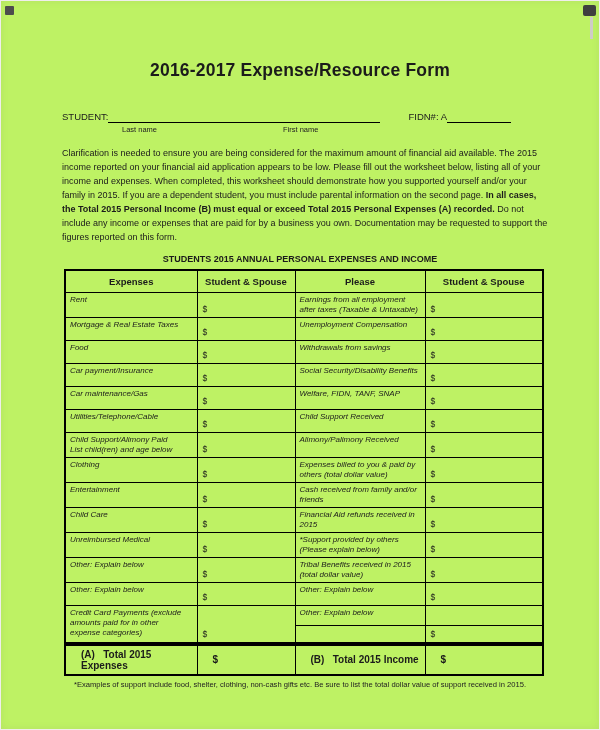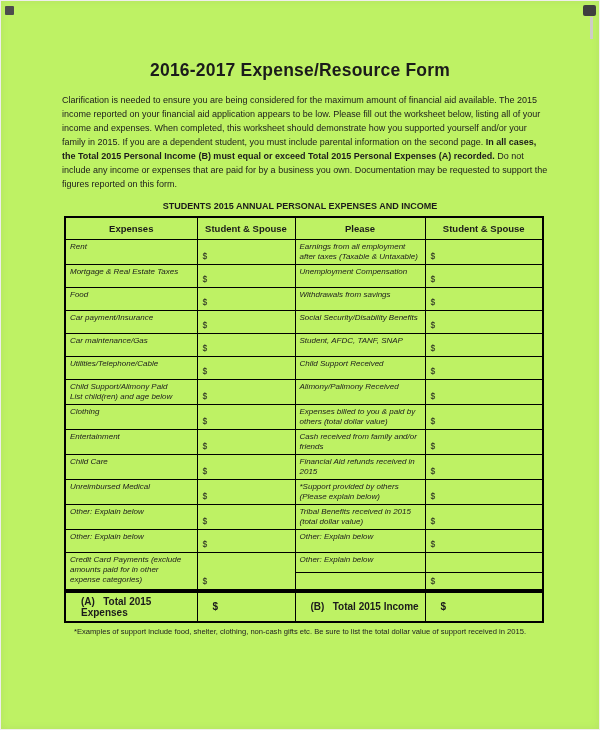--- a/index.html
+++ b/index.html
@@ -50,20 +50,30 @@
 </head>
 <body>
 
 <div class="page">
   <div class="artifact tl"></div>
   <div class="artifact tr"></div>
   <div class="artifact tr-tail"></div>
 
   <h1 class="title">2016-2017 Expense/Resource Form</h1>
 
+  <div class="student-line">
+    <span class="s-label">STUDENT:</span>
+    <span class="blank name-blank"></span>
+    <span class="s-label fidn">FIDN#: A</span>
+    <span class="blank fidn-blank"></span>
+  </div>
+  <div class="name-sublabels">
+    <span class="sub">Last name</span>
+    <span class="sub first">First name</span>
+  </div>
 
   <p class="intro"><span>Clarification is needed to ensure you are being considered for the maximum amount of financial aid available.  The 2015 income reported on your financial aid application appears to be low.  Please fill out the worksheet below, listing all of your income and expenses.  When completed, this worksheet should demonstrate how you supported yourself and/or your family in 2015.  If you are a dependent student, you must include parental information on the second page. </span><b>In all cases, the Total 2015 Personal Income (B) must equal or exceed Total 2015 Personal Expenses (A) recorded.</b><span> Do not include any income or expenses that are paid for by a business you own.  Documentation may be requested to support the figures reported on this form.</span></p>
 
   <div class="table-title">STUDENTS 2015 ANNUAL PERSONAL EXPENSES AND INCOME</div>
 
   <table class="grid">
     <colgroup>
         <col class="c1">
         <col class="c2">
         <col class="c3">
@@ -99,21 +109,21 @@
       </tr>
       <tr class="r">
         <td class="lbl">Car payment/Insurance</td>
         <td class="amt"><span>$</span></td>
         <td class="lbl">Social Security/Disability Benefits</td>
         <td class="amt"><span>$</span></td>
       </tr>
       <tr class="r">
         <td class="lbl">Car maintenance/Gas</td>
         <td class="amt"><span>$</span></td>
-        <td class="lbl">Student, AFDC, TANF, SNAP</td>
+        <td class="lbl">Welfare, FIDN, TANF, SNAP</td>
         <td class="amt"><span>$</span></td>
       </tr>
       <tr class="r">
         <td class="lbl">Utilities/Telephone/Cable</td>
         <td class="amt"><span>$</span></td>
         <td class="lbl">Child Support Received</td>
         <td class="amt"><span>$</span></td>
       </tr>
       <tr class="r">
         <td class="lbl">Child Support/Alimony Paid

